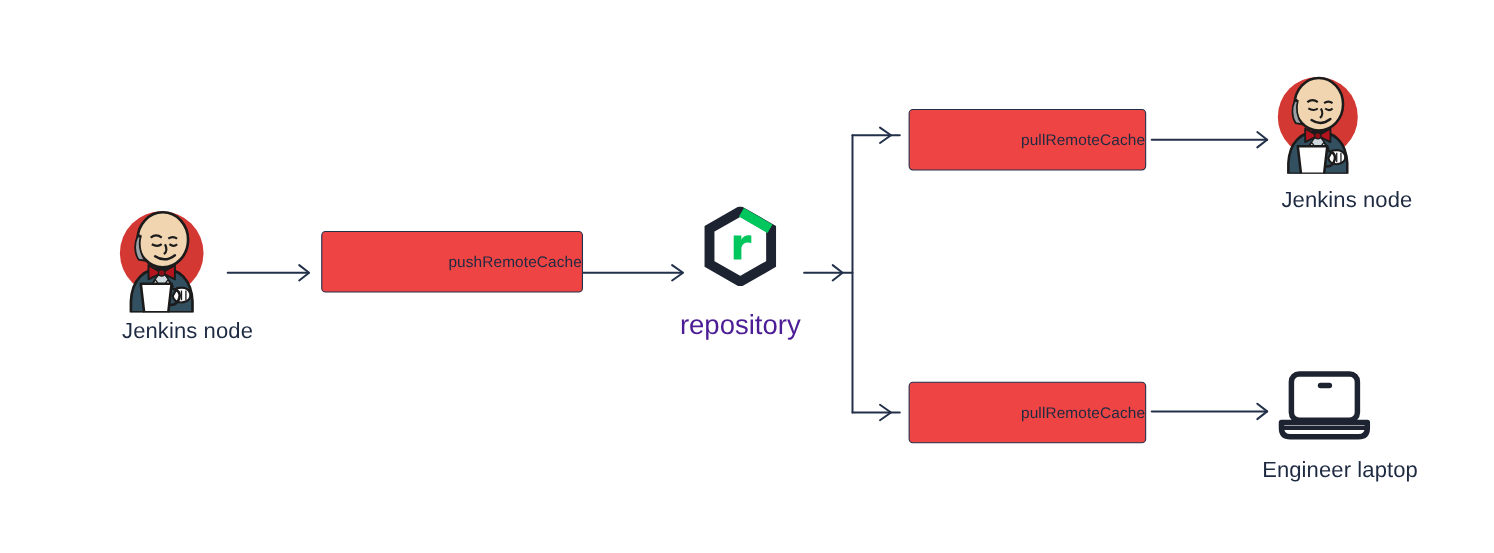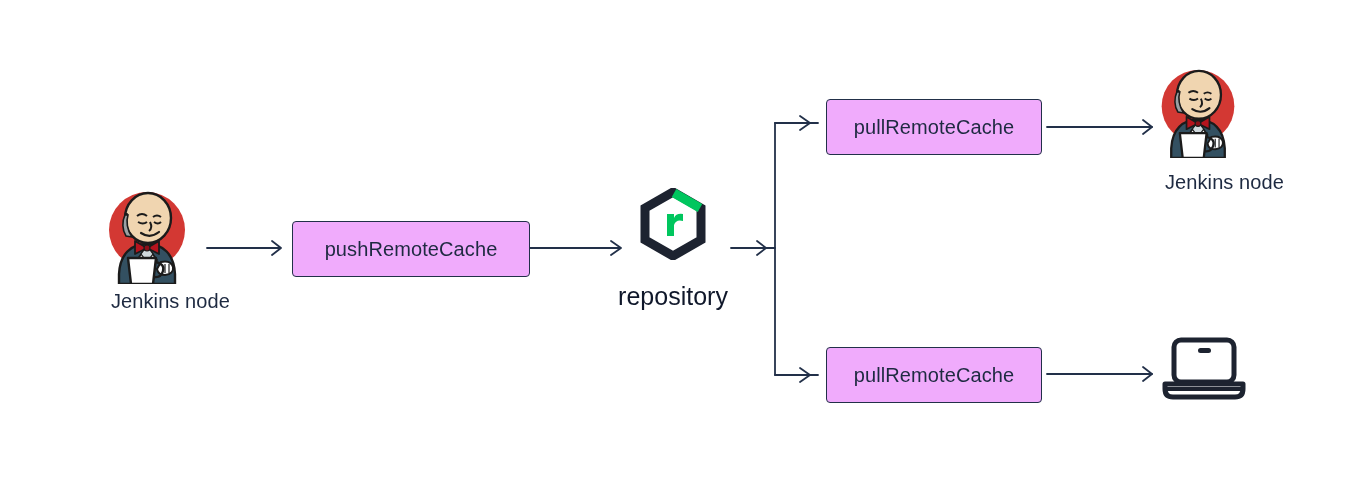--- a/index.html
+++ b/index.html
@@ -24,26 +24,26 @@
     font-size: 20px;
     font-family: "Liberation Sans", sans-serif;
     white-space: nowrap;
     letter-spacing: 0.1px;
   }
   .proc-box {
     position: absolute;
     box-sizing: border-box;
     border: 1.6px solid #223049;
     border-radius: 4px;
-    background: #f0abfc;
+    background: #ef4444;
     display: flex;
     align-items: center;
-    justify-content: center;
+    justify-content: flex-end;
     color: #1e2a41;
-    font-size: 20px;
+    font-size: 14px;
     font-family: "Liberation Sans", sans-serif;
     letter-spacing: 0.1px;
   }
   .icon-wrap {
     position: absolute;
   }
   .svg-layer {
     position: absolute;
     left: 0;
     top: 0;
@@ -55,21 +55,21 @@
     position: absolute;
     text-align: center;
     white-space: nowrap;
     font-family: "Liberation Sans", sans-serif;
   }
   .nexus-word.dark {
     color: #14161c;
     font-size: 25px;
   }
   .nexus-word.green {
-    color: #0f172a;
+    color: #4c1d95;
     font-size: 25px;
   }
 </style>
 </head>
 <body>
 
 <div id="canvas">
 
   <svg class="svg-layer" viewBox="0 0 1358 503" xmlns="http://www.w3.org/2000/svg">
     <g fill="none" stroke="#223049" stroke-width="1.8" stroke-linecap="round" stroke-linejoin="round">
@@ -144,21 +144,21 @@
 
       <path d="M60 74 q10 -2 12 5 q1 7 -8 8 q-7 0 -8 -6 Z" fill="#ffffff" stroke="#1b1b1b" stroke-width="2"></path>
       <path d="M64 76 l0 9 M68 76 l0 9" stroke="#1b1b1b" stroke-width="1.2"></path>
 
       <path d="M27 70 L55 70 L52 96 L30 96 Z" fill="#ffffff" stroke="#1b1b1b" stroke-width="2.4" stroke-linejoin="round"></path>
       <path d="M55 74 q9 2 7 9 q-2 7 -9 6" fill="none" stroke="#1b1b1b" stroke-width="2.4"></path>
     </svg>
   </div>
   <div class="node-label" style="left:62px; top:290px; width:168px;">Jenkins node</div>
 
-  <div class="proc-box" style="left:292px; top:221px; width:238px; height:56px;">
+  <div class="proc-box" style="left:292px; top:210px; width:238px; height:56px;">
     <span>pushRemoteCache</span>
   </div>
 
   <div class="icon-wrap" style="left:637px; top:188px; width:72px; height:72px;">
     <svg width="72" height="72" viewBox="0 0 72 72" xmlns="http://www.w3.org/2000/svg">
 
       <path d="M36 4 L64 20 L64 52 L36 68 L8 52 L8 20 Z" fill="none" stroke="#1d2330" stroke-width="9" stroke-linejoin="miter"></path>
 
       <path d="M37 5 L63 20" fill="none" stroke="#00c65e" stroke-width="9" stroke-linecap="butt"></path>
 
@@ -205,14 +205,15 @@
     <svg width="86" height="66" viewBox="0 0 86 66" xmlns="http://www.w3.org/2000/svg">
 
       <rect x="13" y="4" width="60" height="42" rx="7" ry="7" fill="#ffffff" stroke="#1d2330" stroke-width="5"></rect>
 
       <rect x="37" y="12" width="13" height="5" rx="2.5" ry="2.5" fill="#1d2330"></rect>
 
       <path d="M4 48 L82 48 L82 53 Q82 61 74 61 L12 61 Q4 61 4 53 Z" fill="#ffffff" stroke="#1d2330" stroke-width="5" stroke-linejoin="round"></path>
       <line x1="6" y1="53" x2="80" y2="53" stroke="#1d2330" stroke-width="4"></line>
     </svg>
   </div>
+  <div class="node-label" style="left:1119px; top:417px; width:170px;">Engineer laptop</div>
 
 </div>
 
 </body></html>

